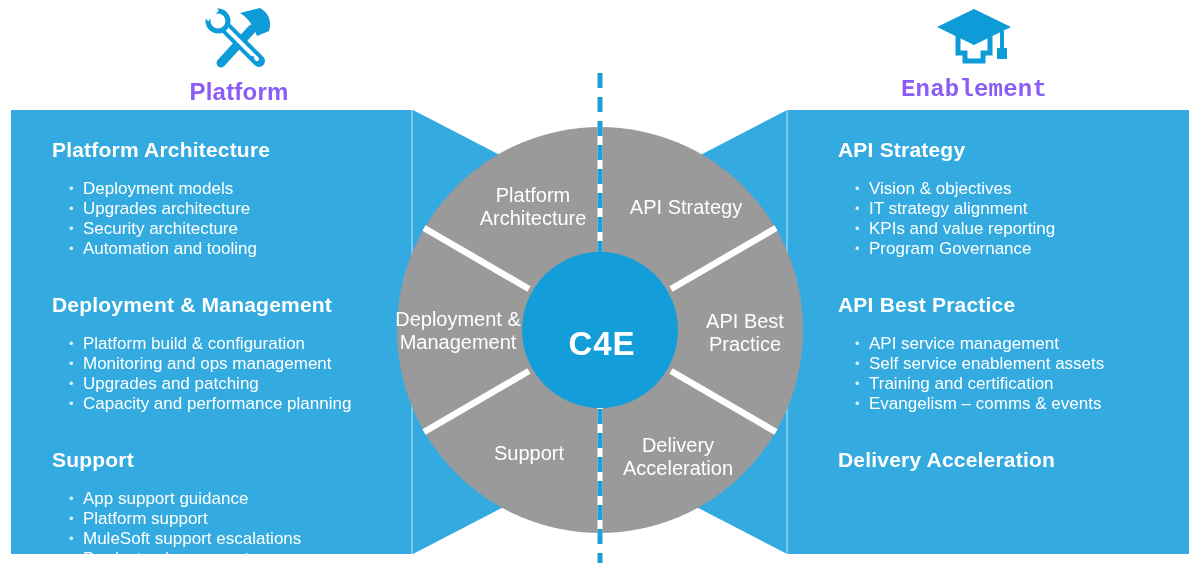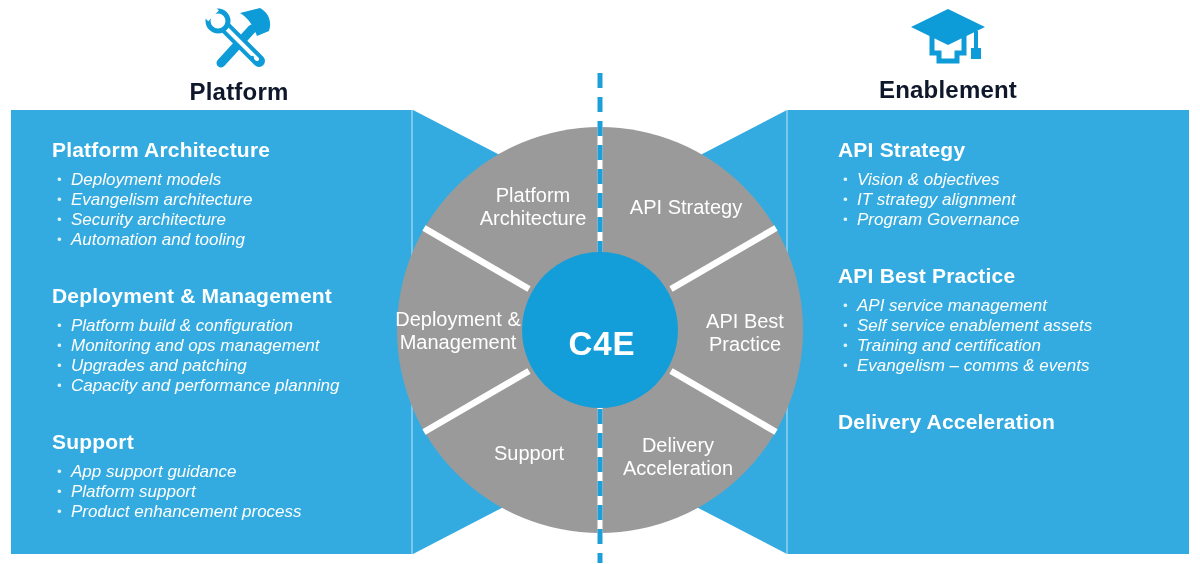--- a/index.html
+++ b/index.html
@@ -8,27 +8,27 @@
     width: 1200px;
     height: 564px;
     overflow: hidden;
     background: #ffffff;
     font-family: "Liberation Sans", "DejaVu Sans", sans-serif;
   }
 
   
   .edge-header { position: absolute; top: 6px; width: 200px; text-align: center; }
   .edge-header.left  { left: 139px; }
-  .edge-header.right { left: 848px; }
+  .edge-header.right { left: 874px; font-family: Liberation Mono, monospace; }
   .edge-header .icon { display: block; margin: 0 auto; }
   .edge-title {
     margin-top: 2px;
     font-size: 24px;
     font-weight: 700;
-    color: #0f172a;
+    color: #8b5cf6;
     letter-spacing: 0.2px;
   }
 
   
   .panel {
     position: absolute;
     top: 110px;
     width: 589px;
     height: 444px;
     background: #33ABE0;
@@ -56,21 +56,21 @@
   .panel-text.left  { left: 52px;  width: 345px; }
   .panel-text.right { left: 838px; width: 340px; }
   .section { margin-bottom: 33px; }
   .section-heading {
     margin: 0 0 7px 0;
     font-size: 21px;
     font-weight: 700;
     line-height: 26px;
     letter-spacing: 0.2px;
   }
-  .section ul { margin: 4px; padding: 0; list-style: none; font-style: italic; }
+  .section ul { margin: 16px; padding: 0; list-style: none; }
   .section li {
     position: relative;
     padding-left: 15px;
     font-size: 17px;
     line-height: 20px;
   }
   .section li::before {
     content: "\2022";
     position: absolute;
     left: 1px;
@@ -133,50 +133,52 @@
       <rect x="63" y="42" width="10" height="11" fill="#0E9CD9"></rect>
     </svg>
     <div class="edge-title">Enablement</div>
   </div>
 
   <div class="panel-text left">
     <div class="section">
       <h3 class="section-heading">Platform Architecture</h3>
       <ul>
         <li>Deployment models</li>
-        <li>Evangelism architecture</li>
+        <li>Upgrades architecture</li>
         <li>Security architecture</li>
         <li>Automation and tooling</li>
       </ul>
     </div>
     <div class="section">
       <h3 class="section-heading">Deployment &amp; Management</h3>
       <ul>
         <li>Platform build &amp; configuration</li>
         <li>Monitoring and ops management</li>
         <li>Upgrades and patching</li>
         <li>Capacity and performance planning</li>
       </ul>
     </div>
     <div class="section">
       <h3 class="section-heading">Support</h3>
       <ul>
         <li>App support guidance</li>
         <li>Platform support</li>
+        <li>MuleSoft support escalations</li>
         <li>Product enhancement process</li>
       </ul>
     </div>
   </div>
 
   <div class="panel-text right">
     <div class="section">
       <h3 class="section-heading">API Strategy</h3>
       <ul>
         <li>Vision &amp; objectives</li>
         <li>IT strategy alignment</li>
+        <li>KPIs and value reporting</li>
         <li>Program Governance</li>
       </ul>
     </div>
     <div class="section">
       <h3 class="section-heading">API Best Practice</h3>
       <ul>
         <li>API service management</li>
         <li>Self service enablement assets</li>
         <li>Training and certification</li>
         <li>Evangelism – comms &amp; events</li>

